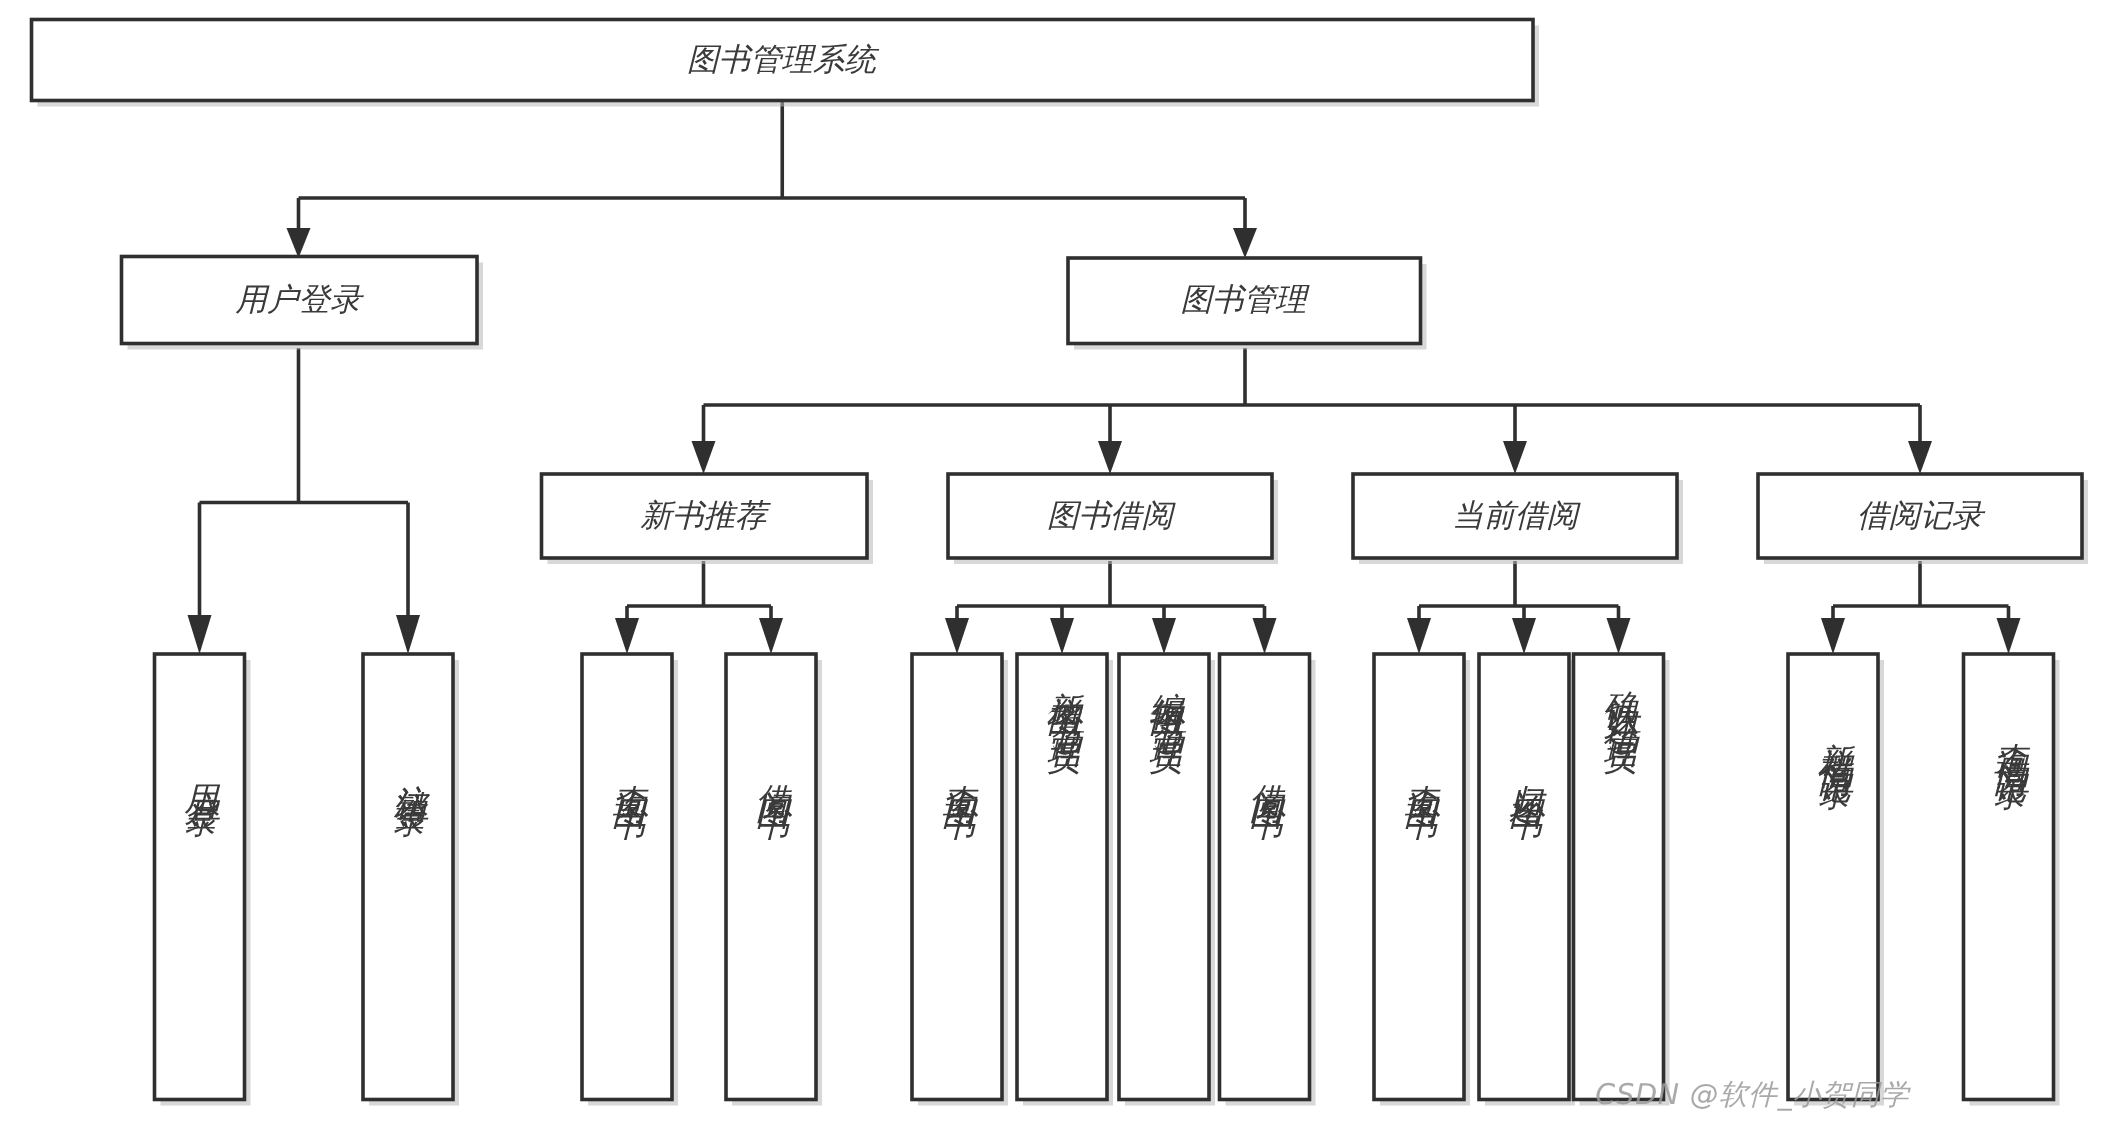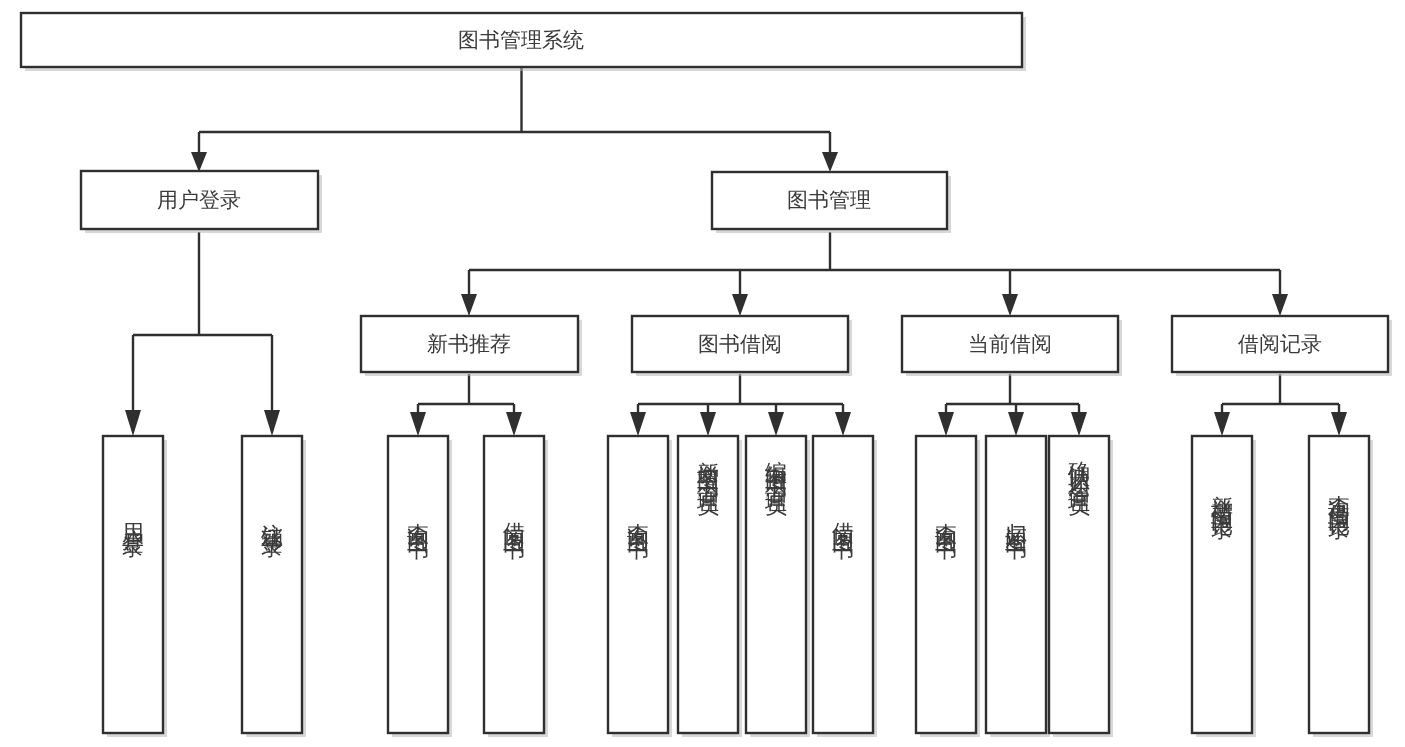--- a/index.html
+++ b/index.html
@@ -11,20 +11,21 @@
     width: 1405px;
     height: 747px;
     font-family: "DejaVu Sans", "Liberation Sans", sans-serif;
     overflow: hidden;
     position: relative;
   }
   #diagram-root {
     position: relative;
     width: 1287px;
     height: 747px;
+    font-style: italic;
   }
   svg.flowchart {
     position: absolute;
     top: 0;
     left: 0;
     width: 1405px;
     height: 747px;
     display: block;
   }
   .node-box {
@@ -294,14 +295,15 @@
     <span class="vlabel">确认归还（管理员）</span>
   </div>
 
   <div class="vlabel-wrap" style="left:1192px; top:477px; width:60px; height:256px;">
     <span class="vlabel">新增借阅记录</span>
   </div>
   <div class="vlabel-wrap" style="left:1309px; top:477px; width:60px; height:256px;">
     <span class="vlabel">查询借阅记录</span>
   </div>
 
+  <div class="watermark">CSDN @软件_小贺同学</div>
 
 </div>
 
 </body></html>

